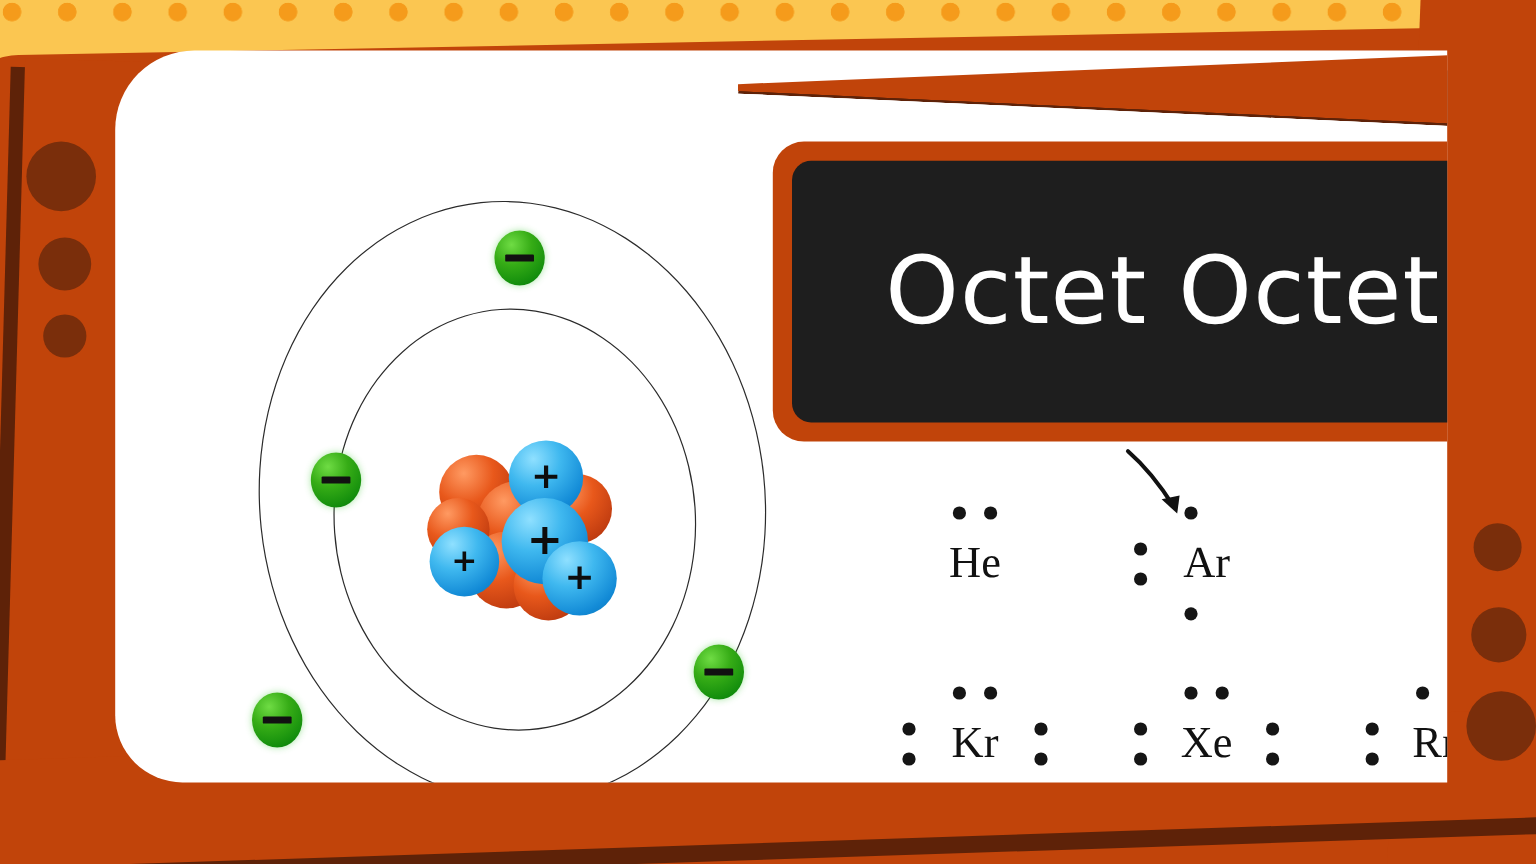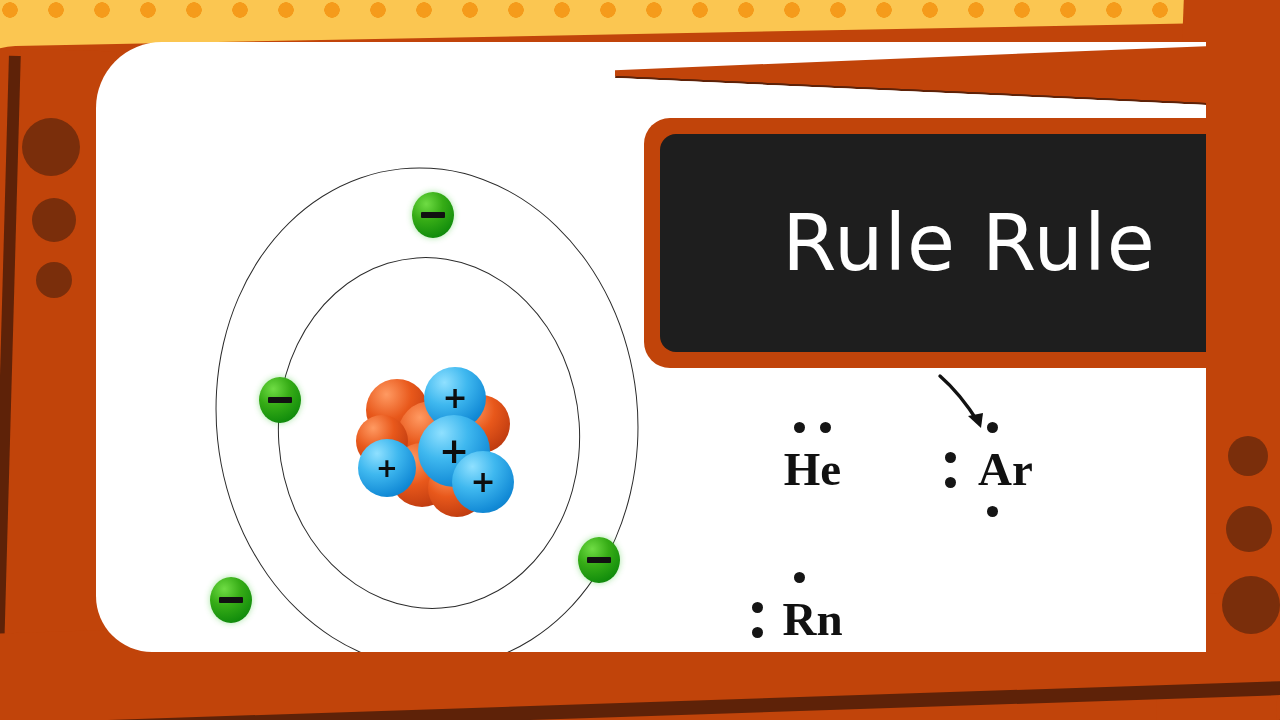--- a/index.html
+++ b/index.html
@@ -71,21 +71,21 @@
   .proton{background:radial-gradient(circle at 33% 25%, #8fe0ff 0%, #3fb8ef 36%, #128ad6 74%, #0a6fae 100%);}
   .neutron{background:radial-gradient(circle at 33% 25%, #ff9a62 0%, #e8581b 40%, #c03c10 78%, #9b2f0b 100%);}
   .proton .sign{position:absolute;left:50%;top:50%;transform:translate(-50%,-50%);
     color:#0d0d0d;font-family:"DejaVu Sans",sans-serif;font-weight:bold;line-height:1;}
 
   
   .lewis-grid{position:absolute;left:620px;top:368px;width:580px;height:270px;}
   .lewis-row{position:absolute;left:0;width:580px;height:118px;display:flex;}
   .lewis-cell{position:relative;width:193px;height:118px;}
   .sym{position:absolute;left:50%;top:50%;transform:translate(-50%,-50%);
-    font-family:"Liberation Serif",serif;font-weight:bold;font-size:47px;color:#111;}
+    font-family:"Liberation Serif",serif;font-weight:normal;font-size:37px;color:#111;}
   .dot{position:absolute;width:11px;height:11px;border-radius:50%;background:#151515;}
 
   
   .arrow{position:absolute;left:838px;top:330px;}
 </style>
 </head>
 <body>
 
 <div id="stage">
 
@@ -138,21 +138,21 @@
             <span class="sign" style="font-size: 26px;">+</span>
           </div>
           <div class="nuc proton" style="left: 96px; top: 84px; width: 62px; height: 62px;">
             <span class="sign" style="font-size: 30px;">+</span>
           </div>
         </div>
     </div>
 
     <div class="title-board">
       <div class="title-inner">
-        <span class="title-text">Rule Rule</span>
+        <span class="title-text">Octet Octet</span>
       </div>
     </div>
 
     <svg class="arrow" width="80" height="70" viewBox="0 0 80 70">
       <path d="M6,4 C22,18 34,34 44,50" stroke="#111111" stroke-width="3.4" fill="none" stroke-linecap="round"></path>
       <path d="M47,56 L34,44 L49,41 Z" fill="#111111"></path>
     </svg>
 
     <div class="lewis-grid" id="lewis-host">
         <div class="lewis-row" style="top: 0px;">
@@ -164,20 +164,38 @@
           <div class="lewis-cell">
             <span class="sym">Ar</span>
             <span class="dot" style="left: 78px; top: 11.5px;"></span>
             <span class="dot" style="left: 78px; top: 95.5px;"></span>
             <span class="dot" style="left: 36px; top: 41.5px;"></span>
             <span class="dot" style="left: 36px; top: 66.5px;"></span>
           </div>
         </div>
         <div class="lewis-row" style="top: 150px;">
           <div class="lewis-cell">
+            <span class="sym">Kr</span>
+            <span class="dot" style="left: 78px; top: 11.5px;"></span>
+            <span class="dot" style="left: 104px; top: 11.5px;"></span>
+            <span class="dot" style="left: 36px; top: 41.5px;"></span>
+            <span class="dot" style="left: 36px; top: 66.5px;"></span>
+            <span class="dot" style="left: 146px; top: 41.5px;"></span>
+            <span class="dot" style="left: 146px; top: 66.5px;"></span>
+          </div>
+          <div class="lewis-cell">
+            <span class="sym">Xe</span>
+            <span class="dot" style="left: 78px; top: 11.5px;"></span>
+            <span class="dot" style="left: 104px; top: 11.5px;"></span>
+            <span class="dot" style="left: 36px; top: 41.5px;"></span>
+            <span class="dot" style="left: 36px; top: 66.5px;"></span>
+            <span class="dot" style="left: 146px; top: 41.5px;"></span>
+            <span class="dot" style="left: 146px; top: 66.5px;"></span>
+          </div>
+          <div class="lewis-cell">
             <span class="sym">Rn</span>
             <span class="dot" style="left: 78px; top: 11.5px;"></span>
             <span class="dot" style="left: 36px; top: 41.5px;"></span>
             <span class="dot" style="left: 36px; top: 66.5px;"></span>
           </div>
         </div>
       </div>
 
   </div>
 </div>

